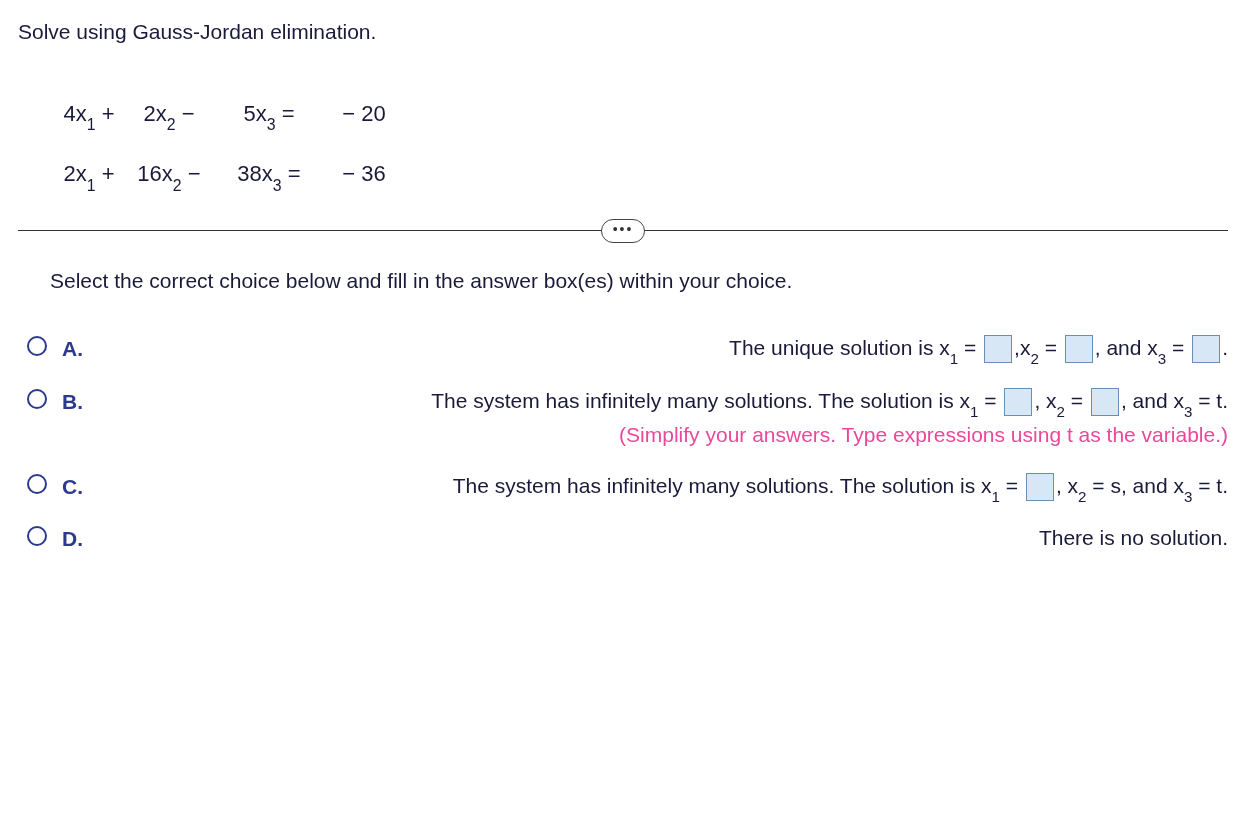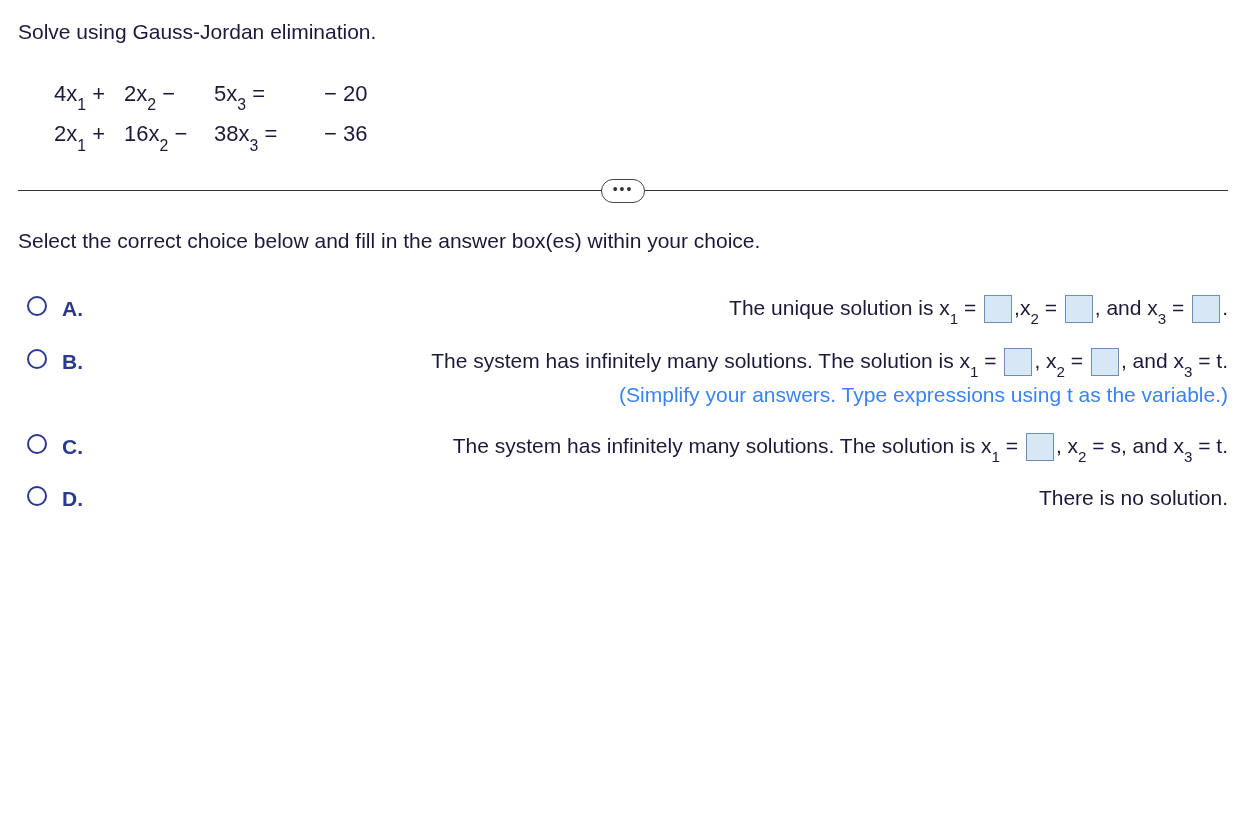--- a/index.html
+++ b/index.html
@@ -17,21 +17,21 @@
     margin-left: 36px;
     margin-bottom: 36px;
   }
   .eq-row {
     display: grid;
     grid-template-columns: 70px 90px 110px 80px;
     align-items: baseline;
     font-size: 22px;
     margin-bottom: 4px;
   }
-  .eq-row > span { text-align: left; white-space: nowrap; }
+  .eq-row > span { text-align: center; white-space: nowrap; margin-top: 20px; }
   sub { font-size: 0.72em; position: relative; top: 0.25em; }
   .divider-wrap {
     position: relative;
     margin: 18px 0 34px 0;
     height: 0;
     border-top: 1px solid #333;
   }
   .ellipsis-pill {
     position: absolute;
     left: 50%;
@@ -40,21 +40,21 @@
     background: #fff;
     border: 1.5px solid #444;
     border-radius: 999px;
     width: 42px;
     height: 22px;
     display: flex;
     align-items: center;
     justify-content: center;
   }
   .ellipsis-pill span { font-size: 14px; letter-spacing: 2px; color: #333; line-height: 1; position: relative; top: -2px; }
-  .instruction { margin-bottom: 34px; }
+  .instruction { margin-bottom: 34px; margin-left: 32px; }
   .choices { padding-left: 4px; }
   .choice {
     display: flex;
     align-items: flex-start;
     margin-bottom: 18px;
     gap: 12px;
   }
   .radio {
     appearance: none;
     width: 20px;
@@ -71,21 +71,21 @@
     color: #2b3a8f;
     width: 26px;
     flex: 0 0 26px;
     margin-top: 1px;
   }
   .choice-body {
     flex: 1;
     color: #1a1a3a;
     text-align: right;
   }
-  .choice-body .hint { color: #3b82f6; }
+  .choice-body .hint { color: #ec4899; }
   .ans-box {
     display: inline-block;
     width: 26px;
     height: 26px;
     background: #d7e7f6;
     border: 1px solid #6a8fb5;
     vertical-align: middle;
     margin: 0 2px;
   }
   .nowrap { white-space: nowrap; }

